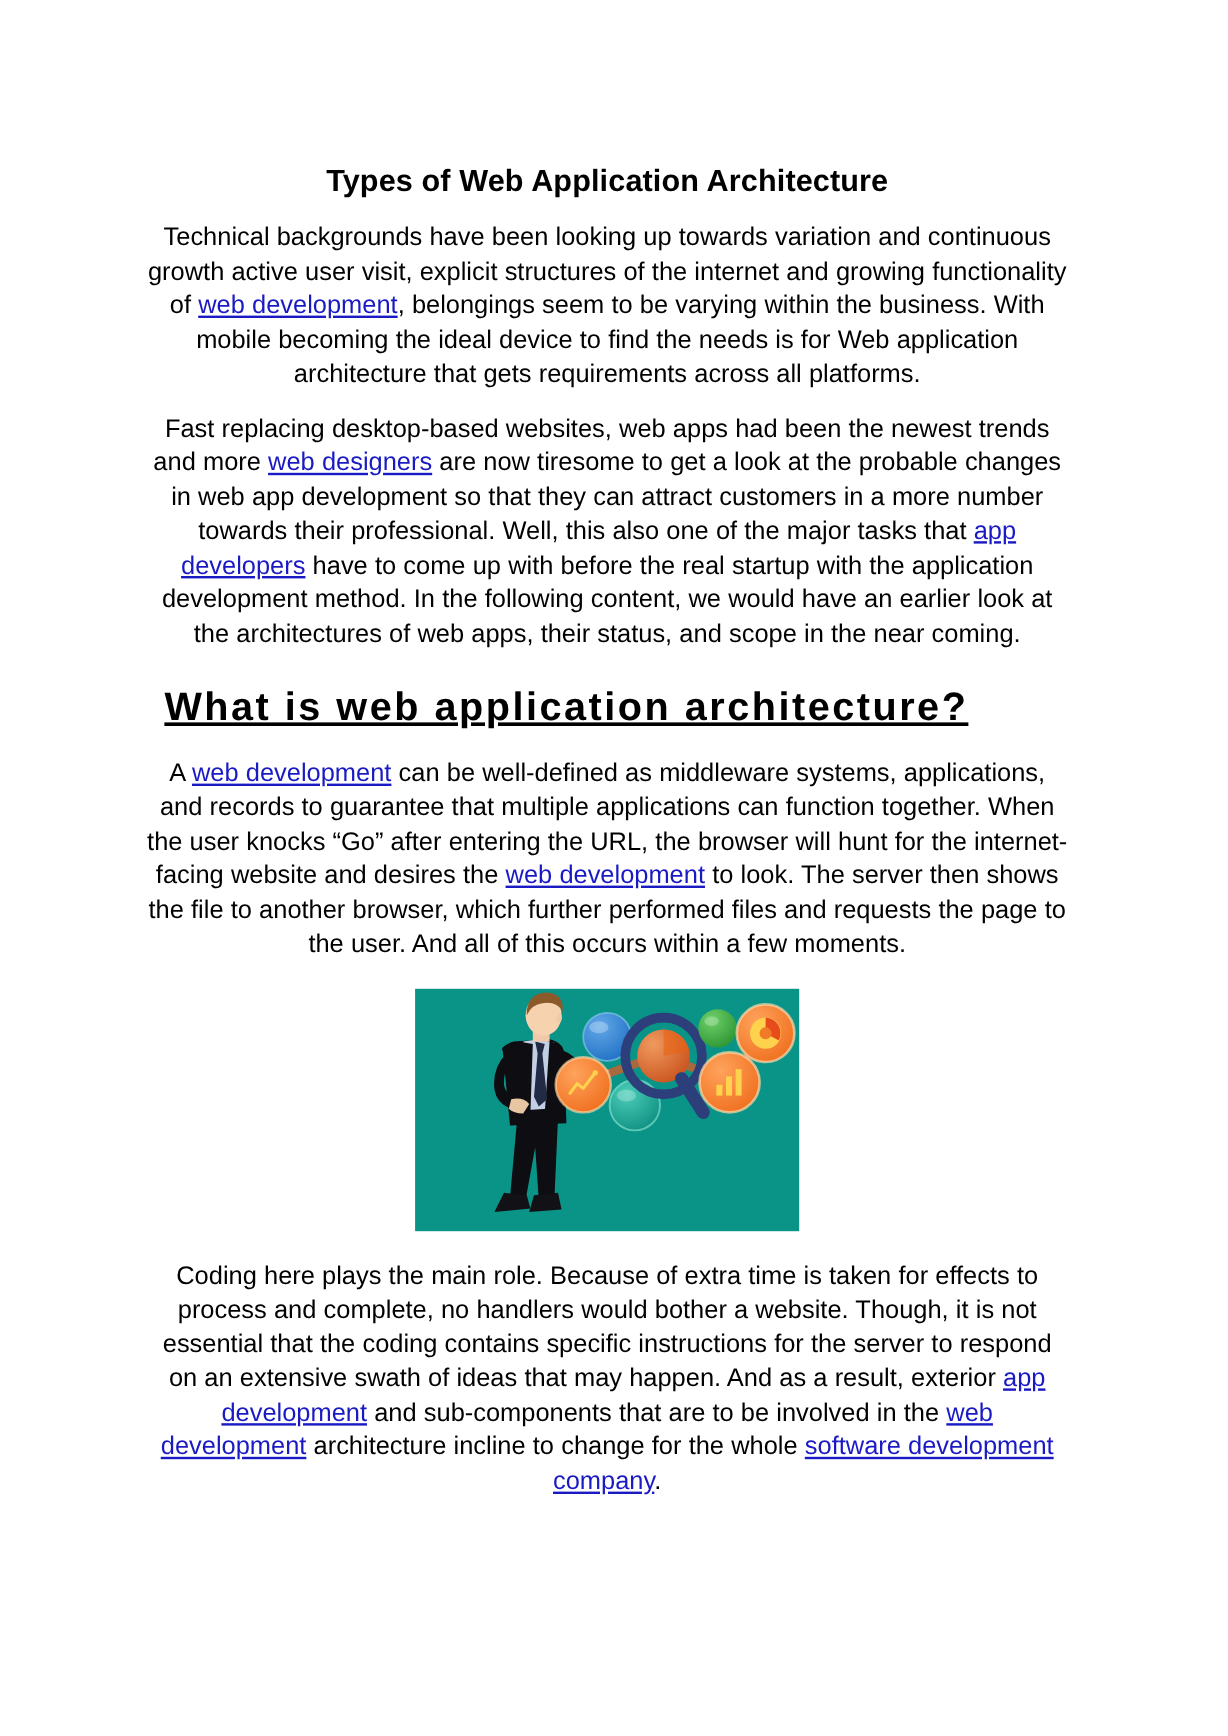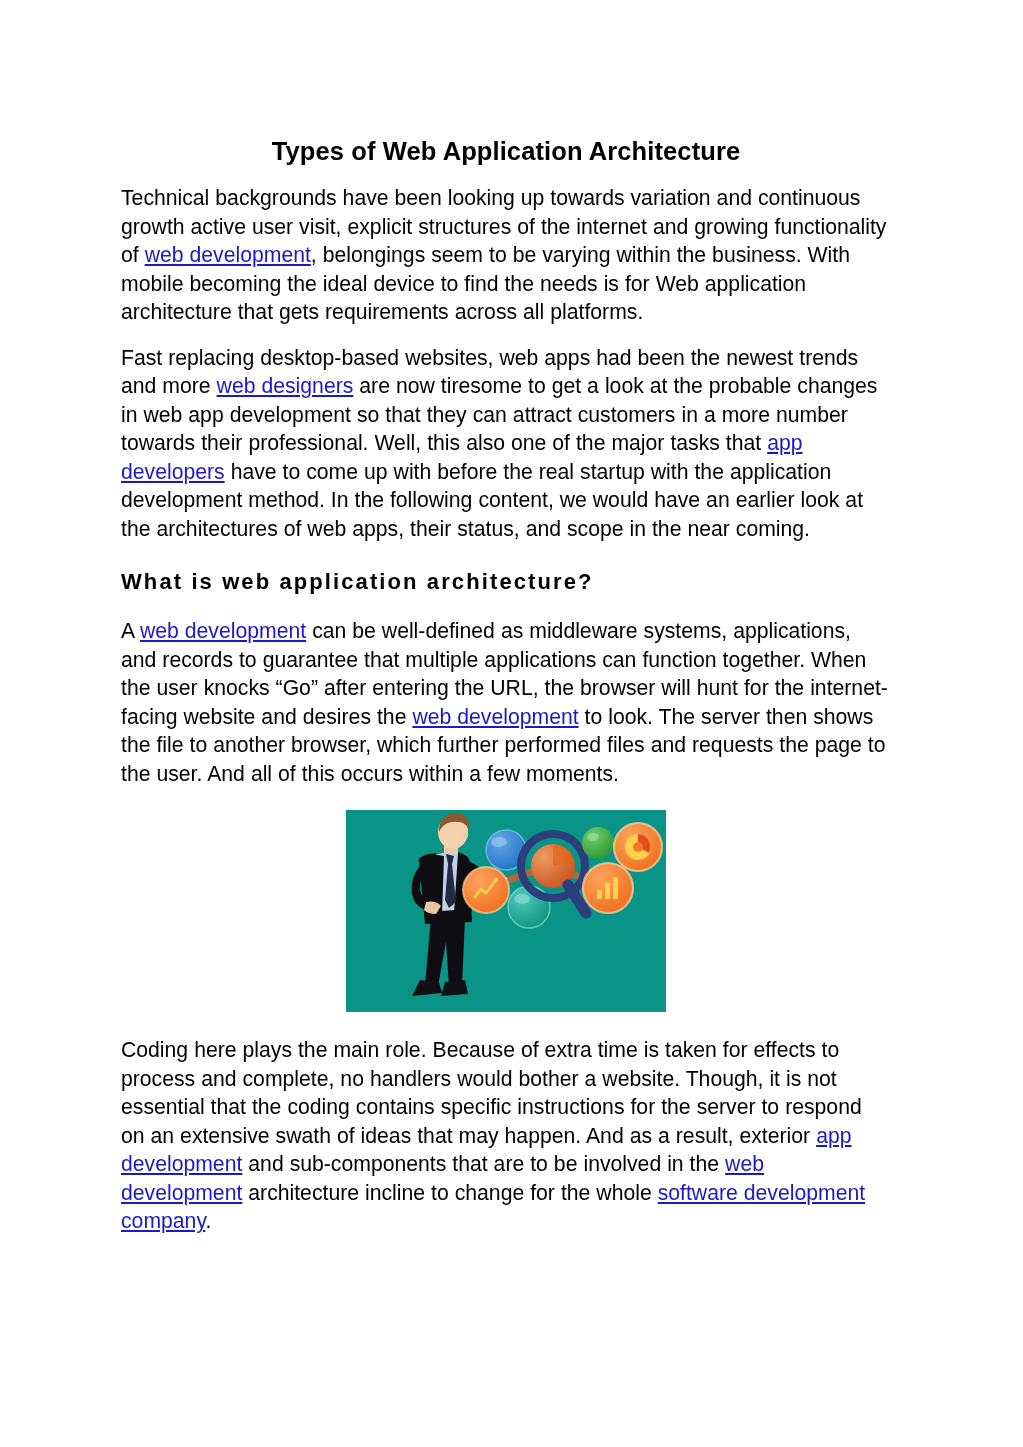--- a/index.html
+++ b/index.html
@@ -29,31 +29,32 @@
   }
   h1.doc-title {
     font-size: 25.5px;
     font-weight: bold;
     text-align: center;
     margin: 0 0 18px 0;
     line-height: 1.18;
     letter-spacing: 0.1px;
   }
   h2.section-heading {
-    font-size: 22px;
+    font-size: 33px;
     font-weight: bold;
-    margin: 26px 0 22px 0;
+    margin: 26px 0 22px 16px;
     line-height: 1.2;
     letter-spacing: 2.1px;
+    text-decoration: underline;
   }
   p.body-text {
     font-size: 21.2px;
     line-height: 28.5px;
     margin: 0 0 17px 0;
-    text-align: left;
+    text-align: center;
     word-spacing: 0.1px;
   }
   p.body-text:last-of-type { margin-bottom: 12px; }
   a.doclink {
     color: #1a1ac4;
     text-decoration: underline;
     text-underline-offset: 2px;
   }
   
   .figure-wrap {

